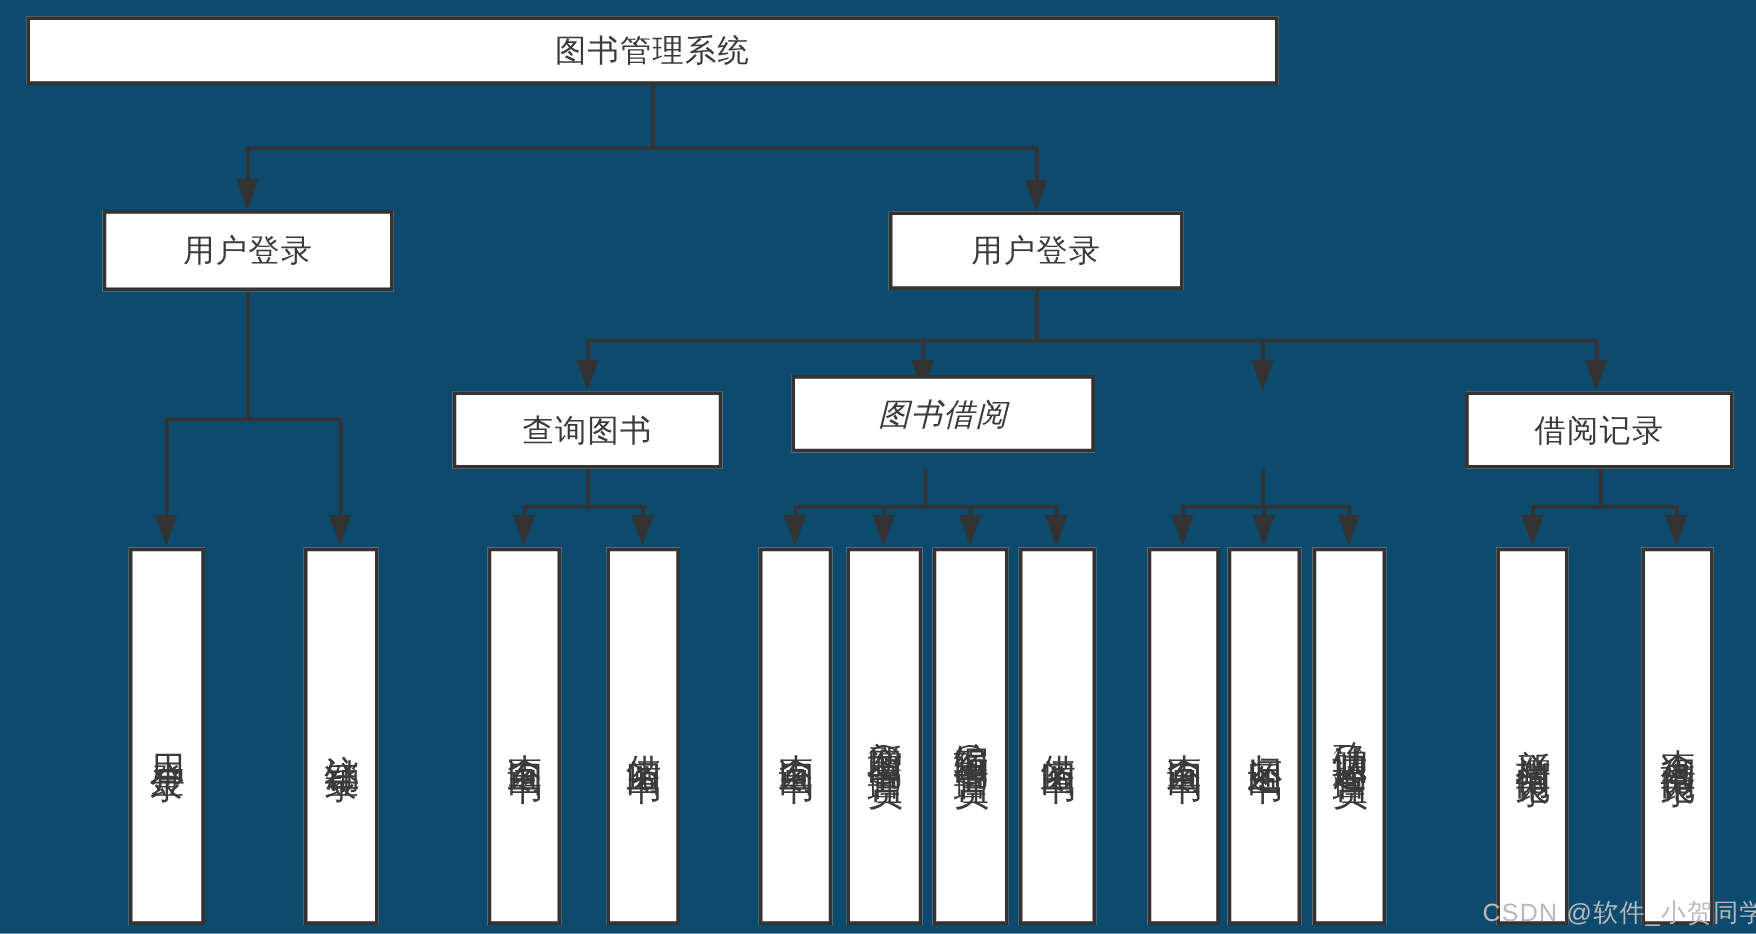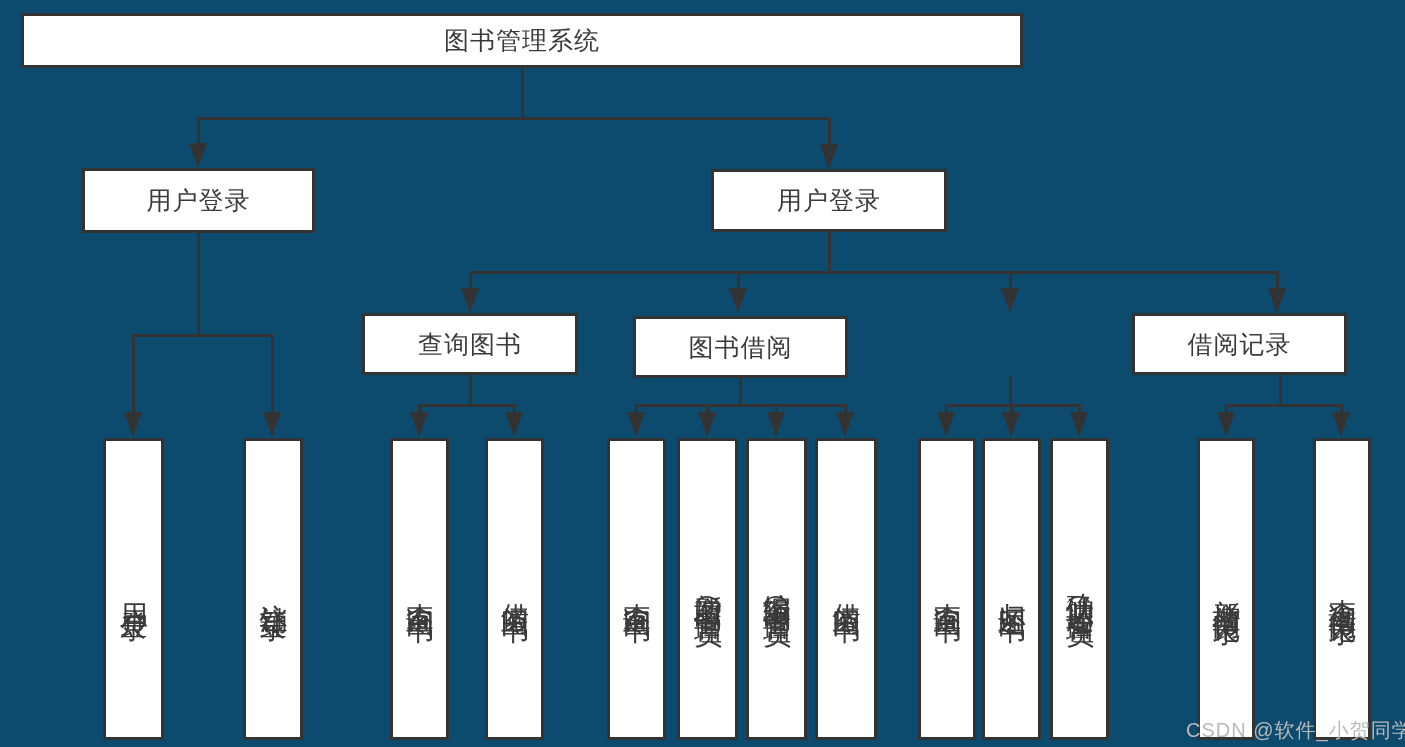--- a/index.html
+++ b/index.html
@@ -113,24 +113,24 @@
   <div class="arr" style="left:1341px;top:412px;"></div>
 
   <div class="node" style="left:21px;top:13px;width:1002px;height:55px;">图书管理系统</div>
 
   <div class="node" style="left:82px;top:168px;width:233px;height:65px;">用户登录</div>
 
   <div class="node" style="left:711px;top:169px;width:236px;height:63px;">用户登录</div>
 
   <div class="node" style="left:362px;top:313px;width:216px;height:62px;">查询图书</div>
 
-  <div class="node" style="left:633px;top:316px;width:215px;height:62px;">图书借阅</div>
+  <div class="node" style="left:633px;top:300px;width:243px;height:62px;font-style:italic;">图书借阅</div>
 
 
-  <div class="node" style="left:1132px;top:313px;width:215px;height:62px;">借阅记录</div>
+  <div class="node" style="left:1172px;top:313px;width:215px;height:62px;">借阅记录</div>
 
   <div class="node leaf" style="left:103px;top:438px;width:61px;height:302px;">用户登录</div>
 
   <div class="node leaf" style="left:243px;top:438px;width:60px;height:302px;">注销登录</div>
 
   <div class="node leaf" style="left:390px;top:438px;width:59px;height:302px;">查询图书</div>
 
   <div class="node leaf" style="left:485px;top:438px;width:59px;height:302px;">借阅图书</div>
 
   <div class="node leaf" style="left:607px;top:438px;width:59px;height:302px;">查询图书</div>

